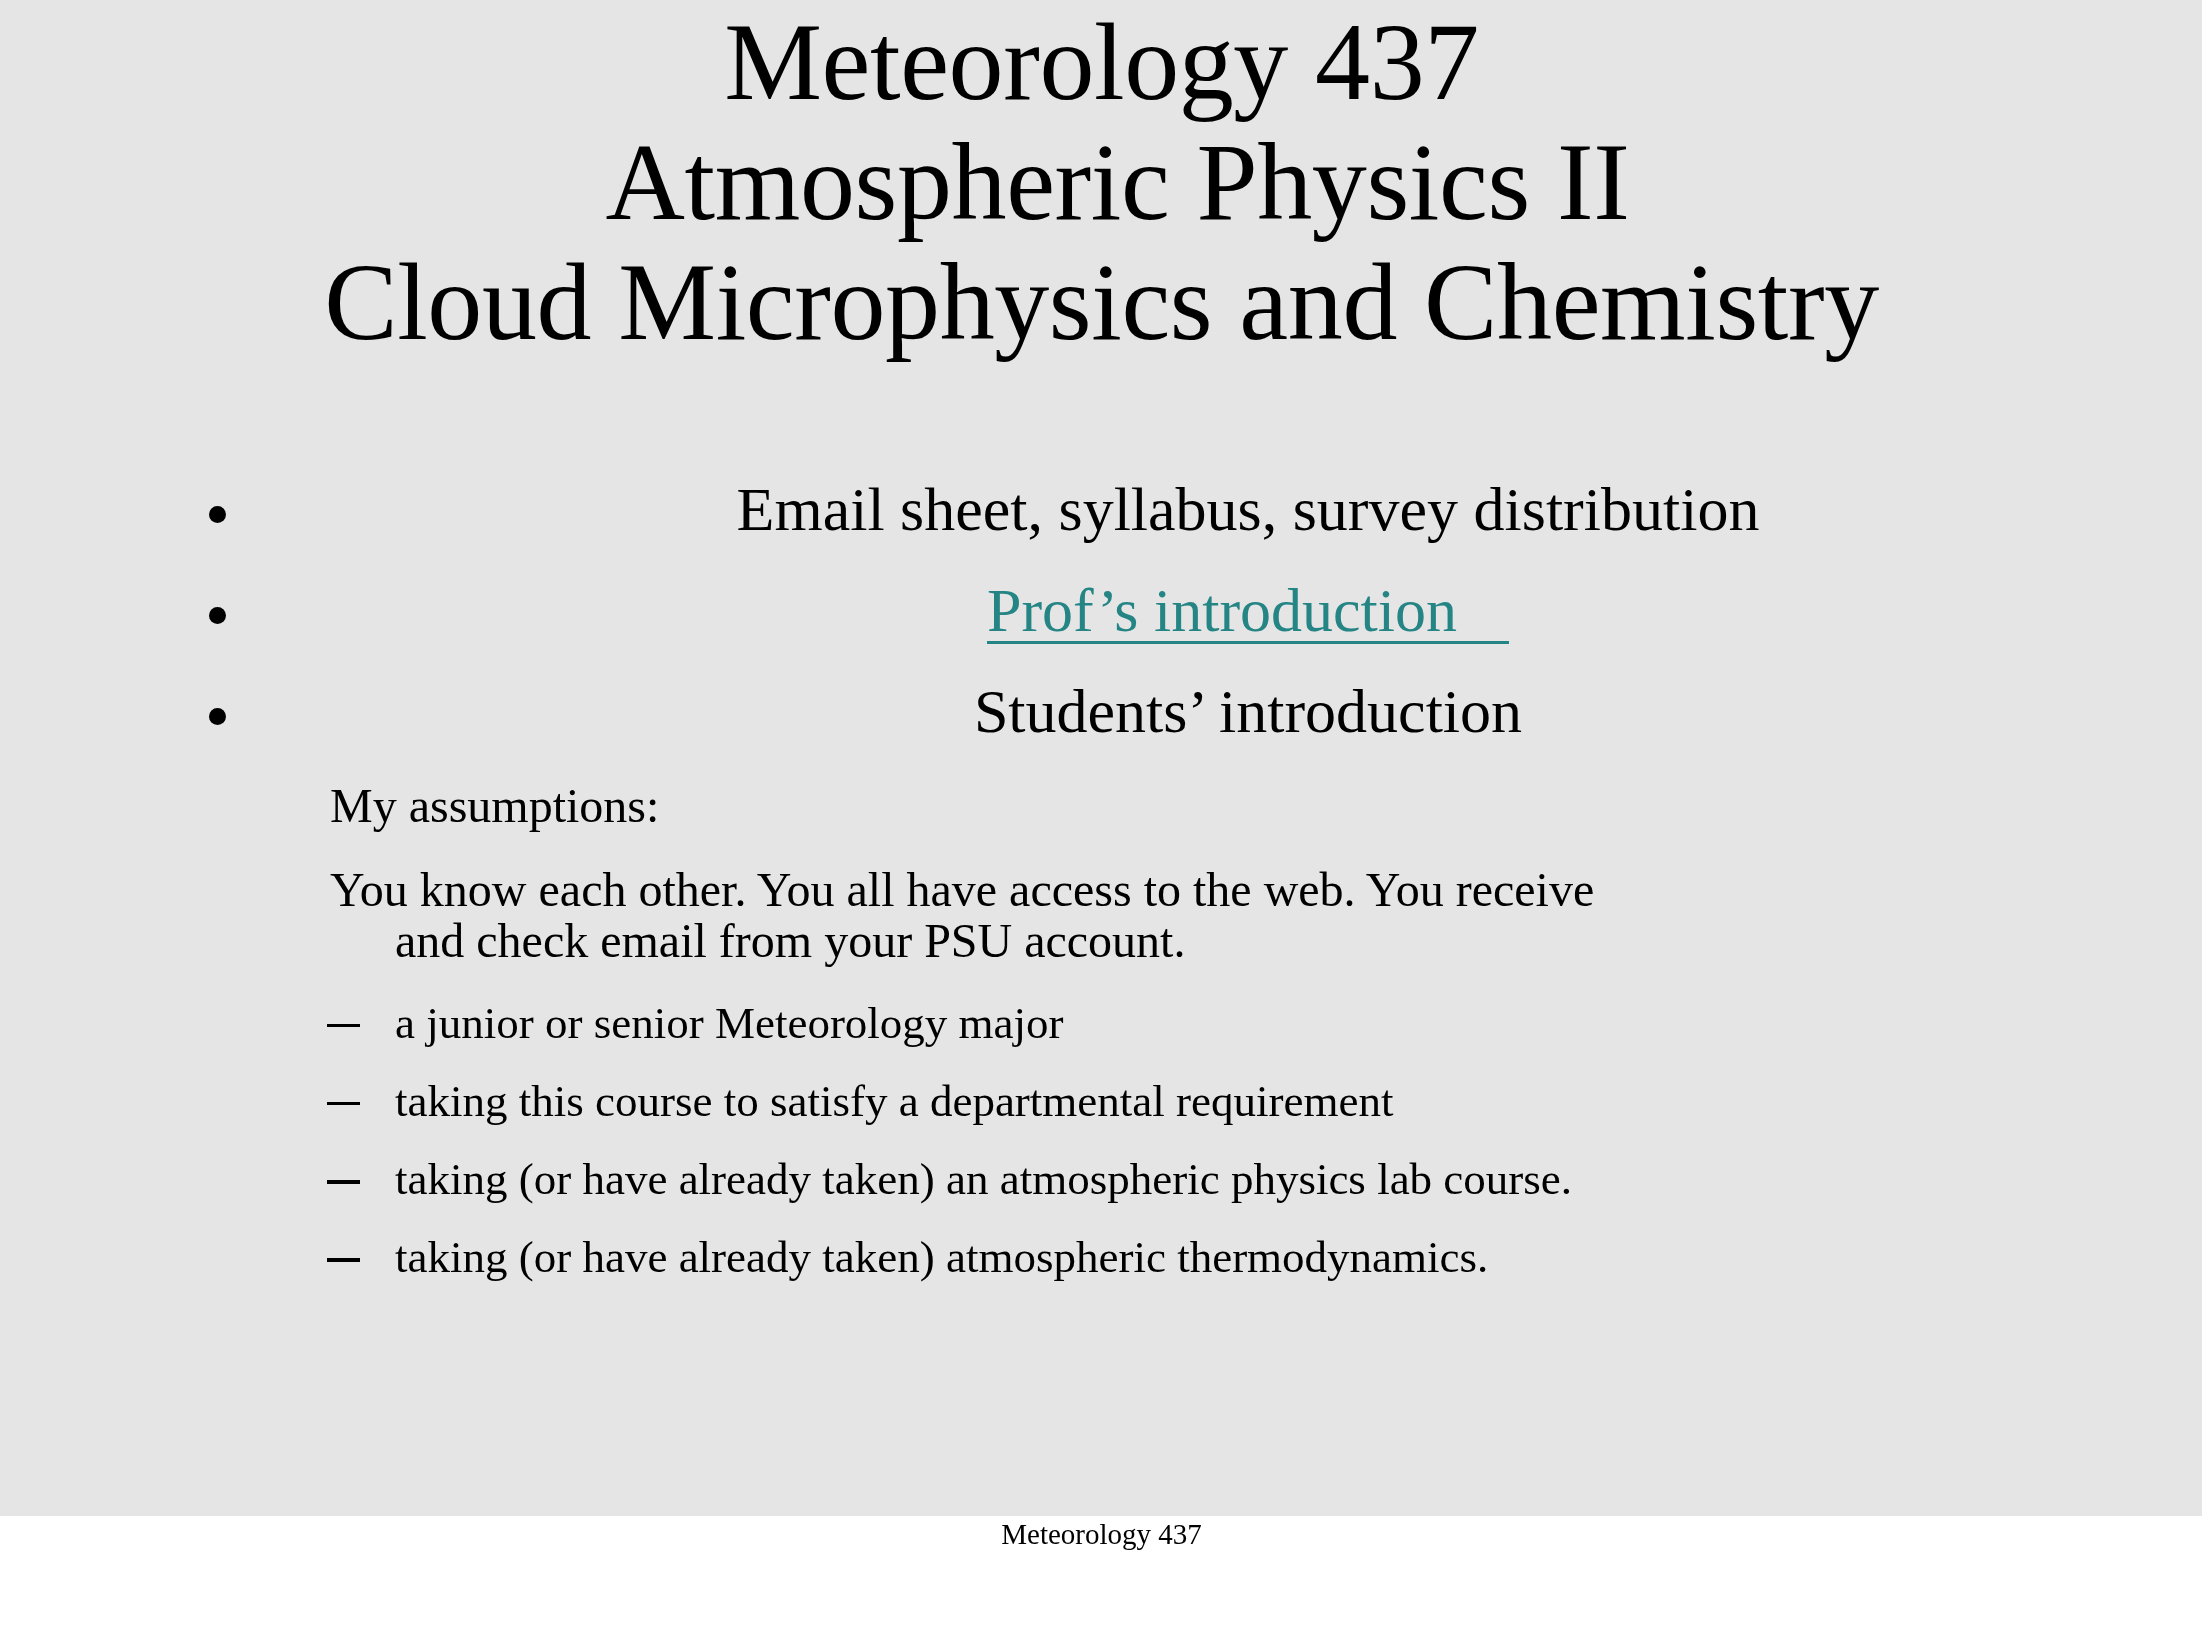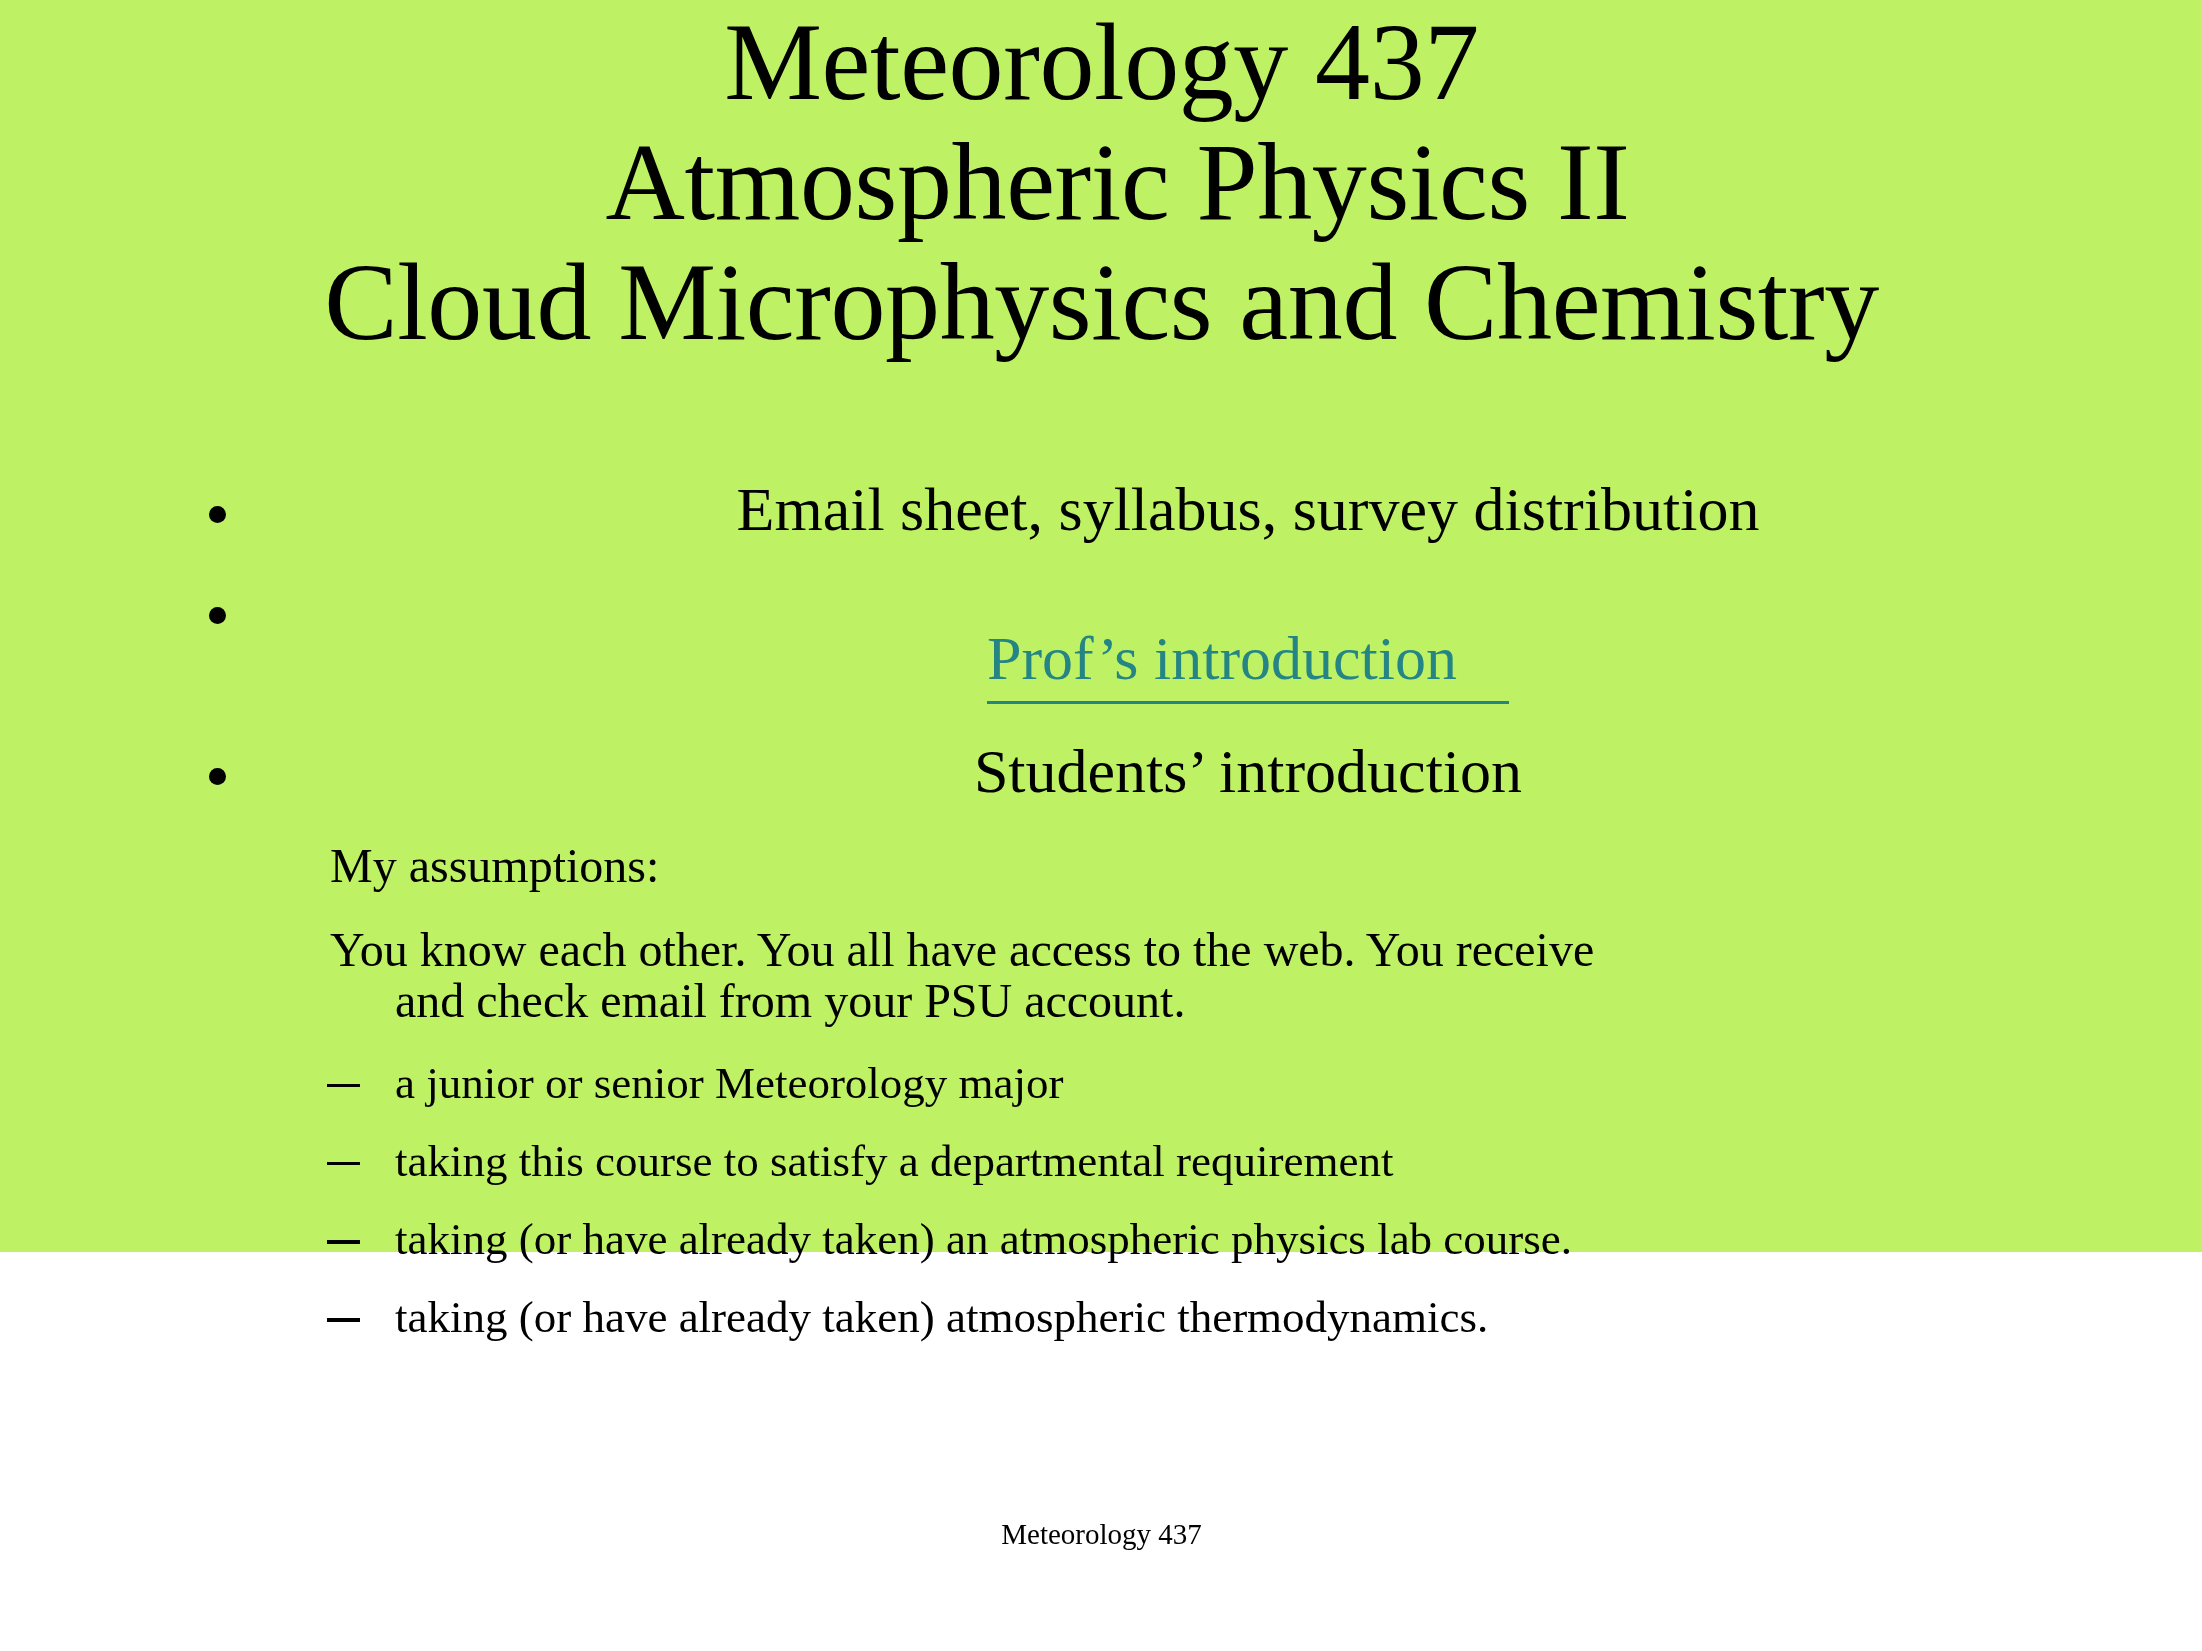--- a/index.html
+++ b/index.html
@@ -13,22 +13,22 @@
     height: 1652px;
     overflow: hidden;
     font-family: "Liberation Serif", "DejaVu Serif", serif;
     color: #000000;
     -webkit-font-smoothing: antialiased;
   }
 
   .slide {
     position: relative;
     width: 2203px;
-    height: 1252px;
-    background: #bef264;
+    height: 1516px;
+    background: #e5e5e5;
     box-sizing: border-box;
   }
 
   
   .title-block {
     position: absolute;
     top: 6.9px;
     left: 0;
     width: 2203px;
     text-align: center;
@@ -78,24 +78,22 @@
     height: 17px;
     border-radius: 50%;
     background: #000000;
   }
 
   .b-text { display: inline; }
 
   .link-text {
     color: #258585;
     border-bottom: 3.4px solid #258585;
-    padding-bottom: 12px;
     padding-right: 52px;
     display: inline-block;
-    margin-top: 48px;
   }
 
   
   .subblock {
     margin-top: 36px;
     padding-left: 12px;
   }
 
   .sub-para {
     font-size: 48px;

